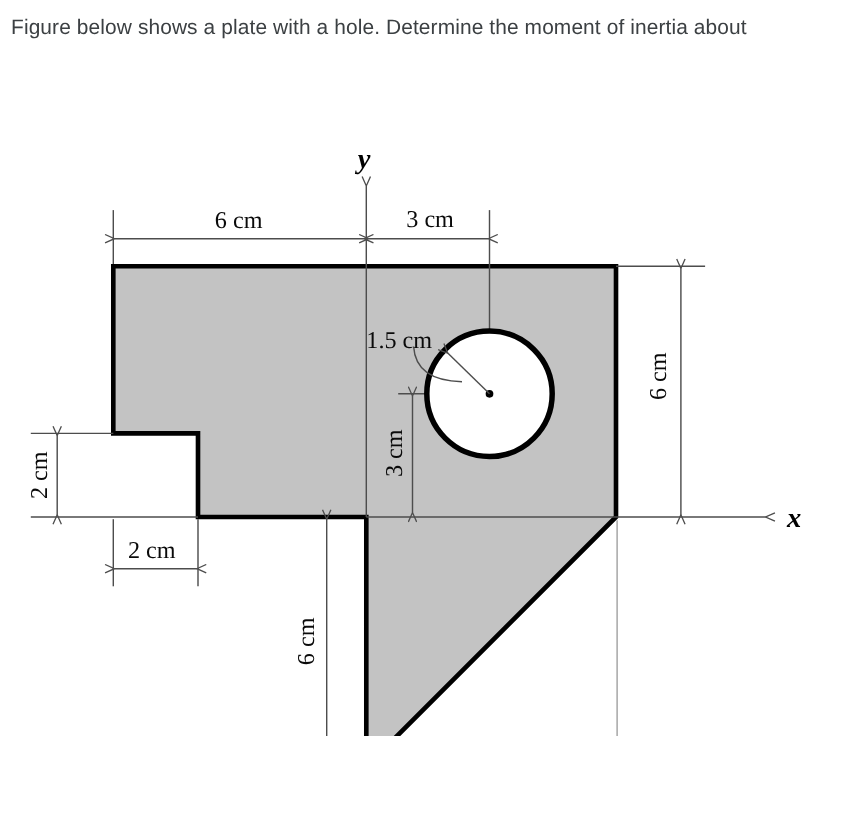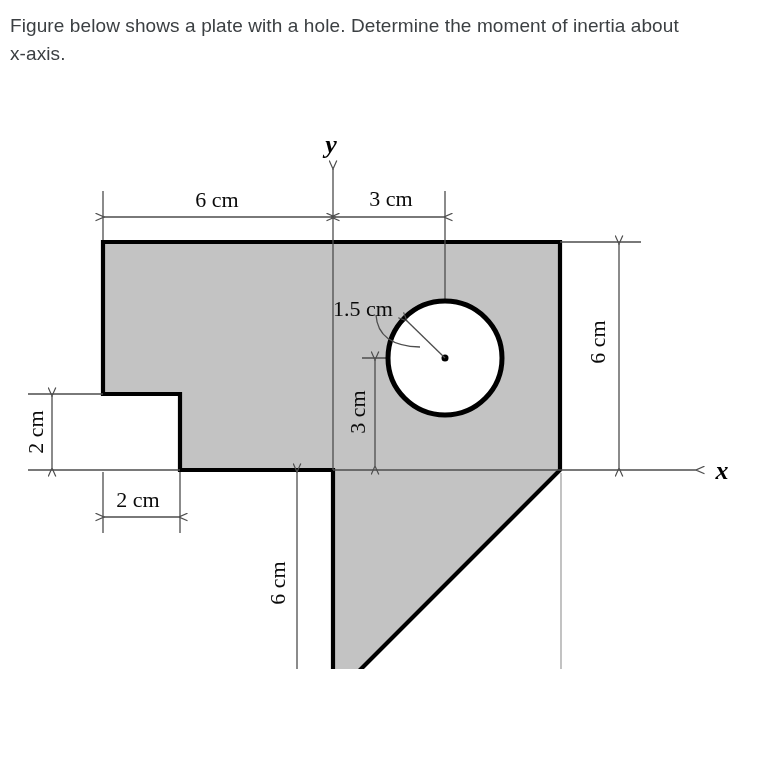--- a/index.html
+++ b/index.html
@@ -35,21 +35,20 @@
   .thin{stroke:#4d4d4d;stroke-width:1.3;fill:none;}
   .thin-light{stroke:#9a9a9a;stroke-width:1.2;fill:none;}
 </style>
 </head>
 <body>
 
 <div class="canvas">
 
   <div class="problem-statement">
     <div>Figure below shows a plate with a hole. Determine the moment of inertia about</div>
-    <div>x-axis.</div>
   </div>
 
   <svg class="fig" width="776" height="757" viewBox="0 0 776 757">
     <defs>
       <marker id="arr" viewBox="0 -4.5 10 9" refX="0.5" refY="0" markerWidth="10" markerHeight="9" markerUnits="userSpaceOnUse" orient="auto-start-reverse">
         <path d="M9,-3.8 L0.5,0 L9,3.8" fill="none" stroke="#4d4d4d" stroke-width="1.2"></path>
       </marker>
     </defs>
 
     <path d="M103,242 L560,242 L560,470 L333,697 L333,470 L180,470 L180,394 L103,394 Z" stroke="#000000" stroke-width="4.2" stroke-linejoin="miter" fill="#c3c3c3"></path>

